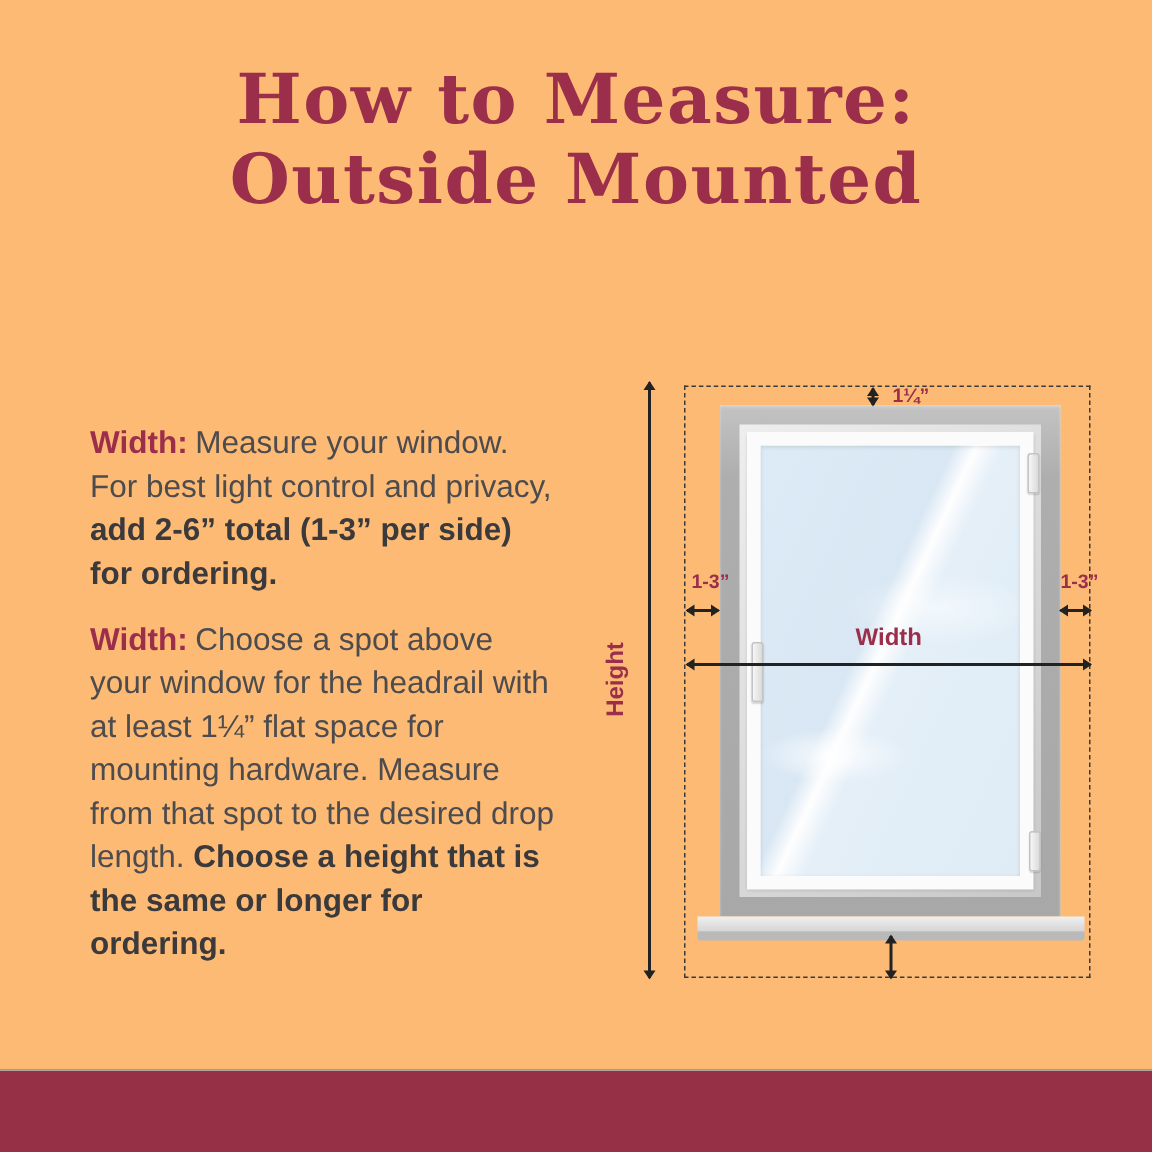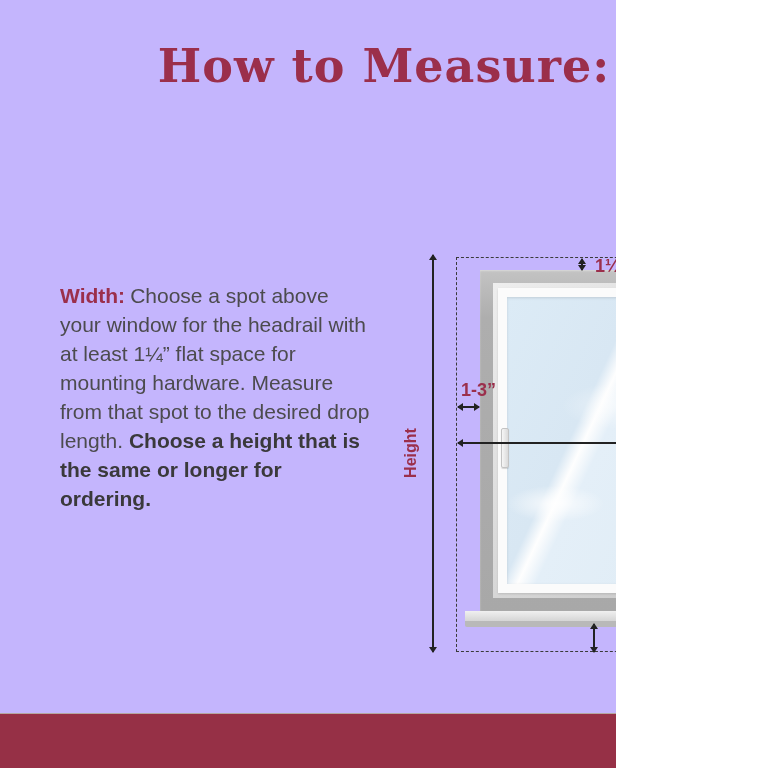--- a/index.html
+++ b/index.html
@@ -1,19 +1,19 @@
 <!DOCTYPE html>
 <html><head>
 <meta charset="utf-8">
 <style>
   * { margin:0; padding:0; box-sizing:border-box; }
   html,body { width:768px; height:768px; }
   .page {
-    position:relative; width:616px; height:768px;
-    background:#c4b5fd; overflow:hidden;
+    position:relative; width:768px; height:768px;
+    background:#fdba74; overflow:hidden;
     font-family:"Liberation Sans", sans-serif;
   }
 
   
   .header { position:absolute; top:40px; left:0; width:768px; text-align:center; }
   .title {
     font-family:"DejaVu Serif", serif; font-weight:700;
     font-size:46px; line-height:53px; letter-spacing:1px; color:#9b2f4b;
   }
   .title span { display:block; }
@@ -22,21 +22,21 @@
   
   .instructions { position:absolute; left:60px; top:281px; width:312px;
     font-size:21px; line-height:29px; color:#4c4b4e; }
   .para + .para { margin-top:15px; }
   .lead { color:#9b2f4b; font-weight:700; margin-right:5px; }
   .bold { font-weight:700; color:#3a393b; }
 
   
   .figure { position:absolute; left:395px; top:250px; width:373px; height:415px; }
 
-  .diagram-label { position:absolute; color:#9b2f4b; font-weight:700; font-size:18px;text-align:right; }
+  .diagram-label { position:absolute; color:#9b2f4b; font-weight:700; font-size:13px;text-align:right; }
 
   .arrow { position:absolute; background:#222; }
   .arrow-v { width:1.5px; }
   .arrow-v::before,.arrow-v::after { content:""; position:absolute; left:50%;
     transform:translateX(-50%); border-left:4px solid transparent; border-right:4px solid transparent; }
   .arrow-v::before { top:-1px; border-bottom:6px solid #222; }
   .arrow-v::after  { bottom:-1px; border-top:6px solid #222; }
   .arrow-h { height:1.5px; }
   .arrow-h::before,.arrow-h::after { content:""; position:absolute; top:50%;
     transform:translateY(-50%); border-top:4px solid transparent; border-bottom:4px solid transparent; }
@@ -74,39 +74,42 @@
   .sill-lip { position:absolute; left:70px; top:371px; width:258px; height:6px;
     background:#b9b9b9; border-radius:0 0 2px 2px; }
 
   .top-gap-arrow { left:186px; top:9px; height:11px; }
   .top-gap-label { left:200px; top:6px; }
   .left-gap-arrow { left:63px; top:156px; width:21px; }
   .left-gap-label { left:66px; top:130px; }
   .right-gap-arrow { left:312px; top:156px; width:20px; }
   .right-gap-label { left:312px; top:130px; }
   .width-arrow { left:63px; top:192px; width:269px; }
-  .width-label { left:63px; top:167px; width:269px; font-size:16px; }
+  .width-label { left:63px; top:167px; width:269px; text-align:center; font-size:16px; }
   .bottom-gap-arrow { left:198px; top:374px; height:28px; }
 
   
   .footer-bar { position:absolute; left:0; bottom:0; width:768px; height:55px;
     background:#963046; border-top:1px solid #b5a79f; }
 </style>
 </head>
 <body>
 
 <div class="page">
 
   <div class="header">
     <h1 class="title">
         <span>How to Measure:</span>
+        <span>Outside Mounted</span>
       </h1>
   </div>
 
   <div class="instructions">
+    <p class="para"><span class="lead">Width:</span><span>Measure your window. For best light control and privacy,</span>
+      <span class="bold">add 2-6” total (1-3” per side) for ordering.</span></p>
     <p class="para"><span class="lead">Width:</span><span>Choose a spot above your window for the headrail with at least 1¼” flat space for mounting hardware. Measure from that spot to the desired drop length.</span>
       <span class="bold">Choose a height that is the same or longer for ordering.</span></p>
   </div>
 
   <div class="figure">
 
     <div class="arrow arrow-v height-arrow"></div>
     <div class="diagram-label height-label">Height</div>
 
     <div class="dashed-rect"></div>

